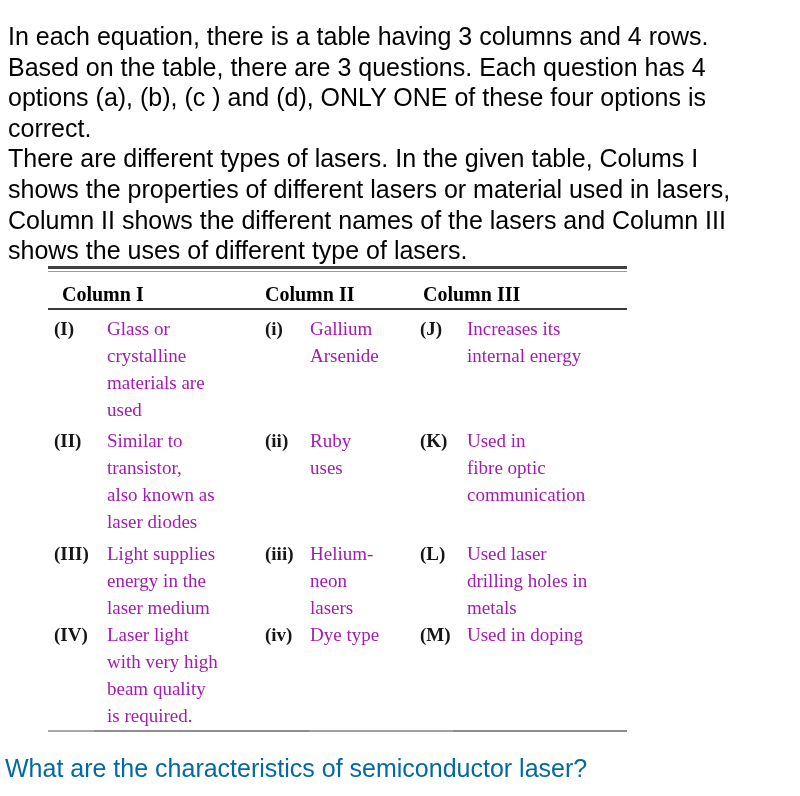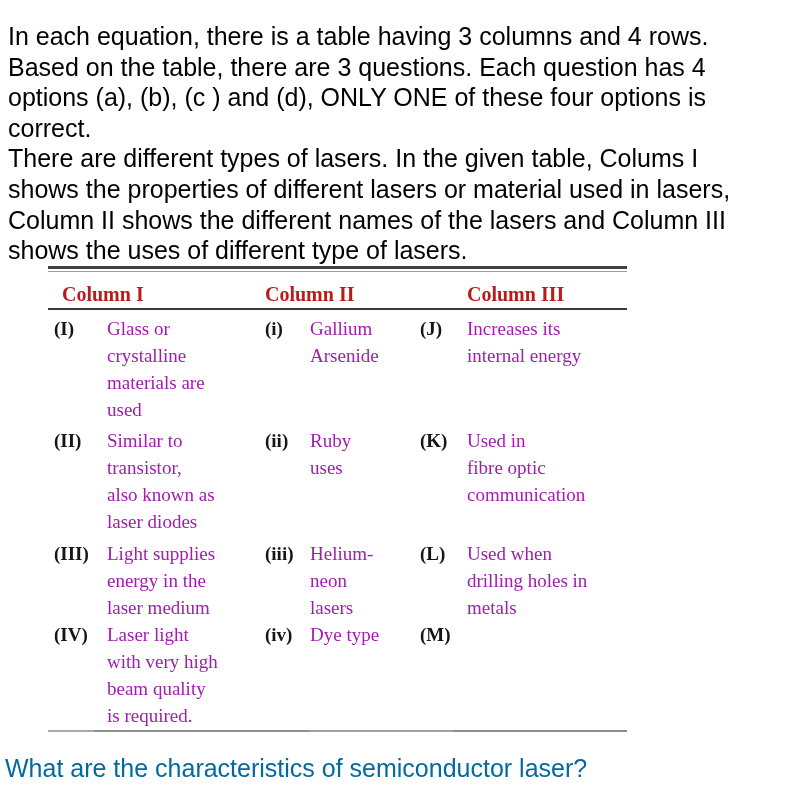--- a/index.html
+++ b/index.html
@@ -29,25 +29,25 @@
   }
   .rule-top{
     height:6px;
     background:linear-gradient(#414141 0 52%, transparent 52% 80%, #9b9b9b 80% 100%);
   }
   .thead{
     display:grid;grid-template-columns:217px 155px auto;
     padding:10px 0 0 0;
   }
   .thead .hcell{
-    font-weight:bold;font-size:20px;line-height:24px;color:#b91c1c;
+    font-weight:bold;font-size:20px;line-height:24px;color:#000000;
     white-space:pre-line;
   }
   .h1{padding-left:14px;}
-  .h3{padding-left:3px;margin-left:44px;}
+  .h3{padding-left:3px;}
   .hrule{height:2px;background:#3a3a3a;margin-top:2px;}
   .tbody{padding-top:5px;}
   .trow{
     display:grid;grid-template-columns:59px 158px 45px 110px 47px auto;
   }
   .trow .lbl{
     font-weight:bold;font-size:19px;line-height:27px;color:#161616;
     padding-left:6px;white-space:pre-line;
   }
   .trow .lbl2,.trow .lbl3{padding-left:0;}
@@ -119,34 +119,35 @@
     <div class="trow mb9">
       <div class="lbl lbl1">(III)</div>
       <div class="txt">Light supplies
 energy in the
 laser medium</div>
       <div class="lbl lbl2">(iii)</div>
       <div class="txt">Helium-
 neon
 lasers</div>
       <div class="lbl lbl3">(L)</div>
-      <div class="txt">Used when
+      <div class="txt">Used laser
 drilling holes in
 metals</div>
     </div>
 
     <div class="trow">
       <div class="lbl lbl1">(IV)</div>
       <div class="txt">Laser light
 with very high
 beam quality
 is required.</div>
       <div class="lbl lbl2">(iv)</div>
       <div class="txt">Dye type</div>
       <div class="lbl lbl3">(M)</div>
+      <div class="txt">Used in doping</div>
     </div>
 
   </div>
 
   <div class="rule-bottom"></div>
 </div>
 
 <div class="question">What are the characteristics of semiconductor laser?</div>
 
 </body></html>

